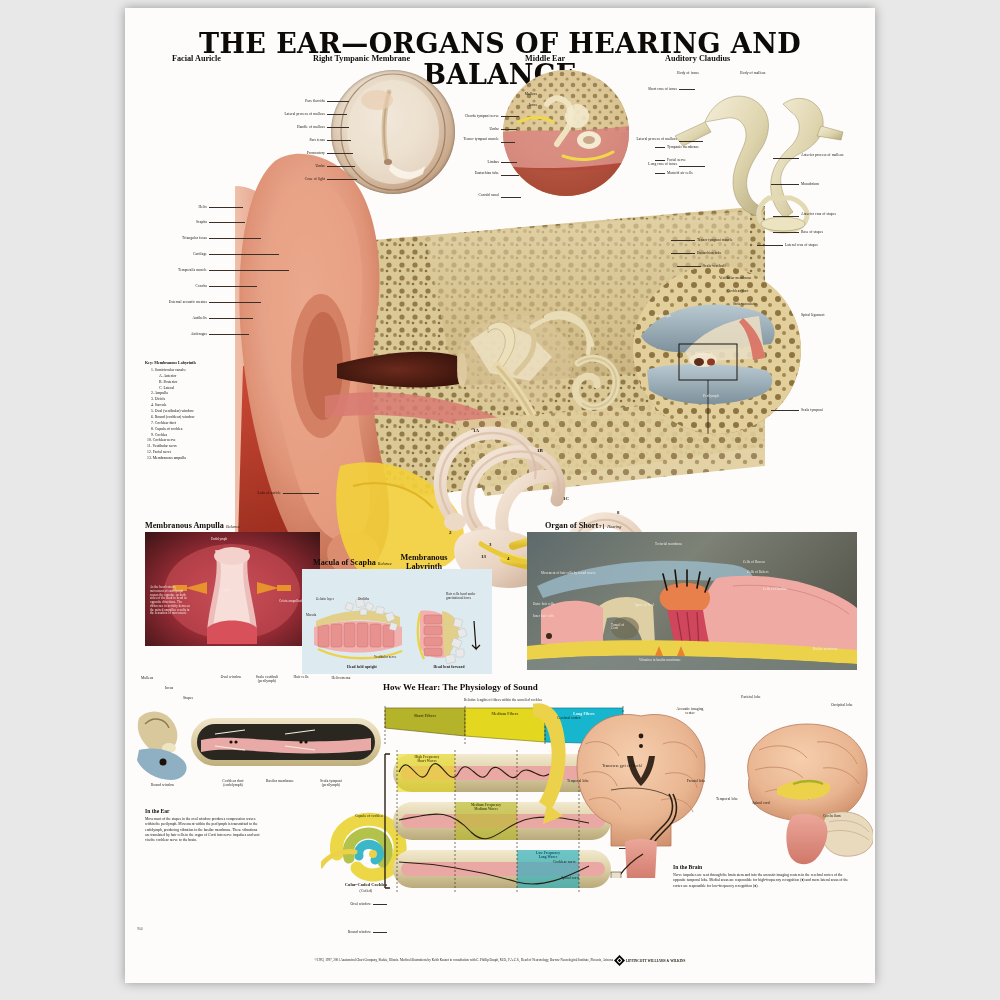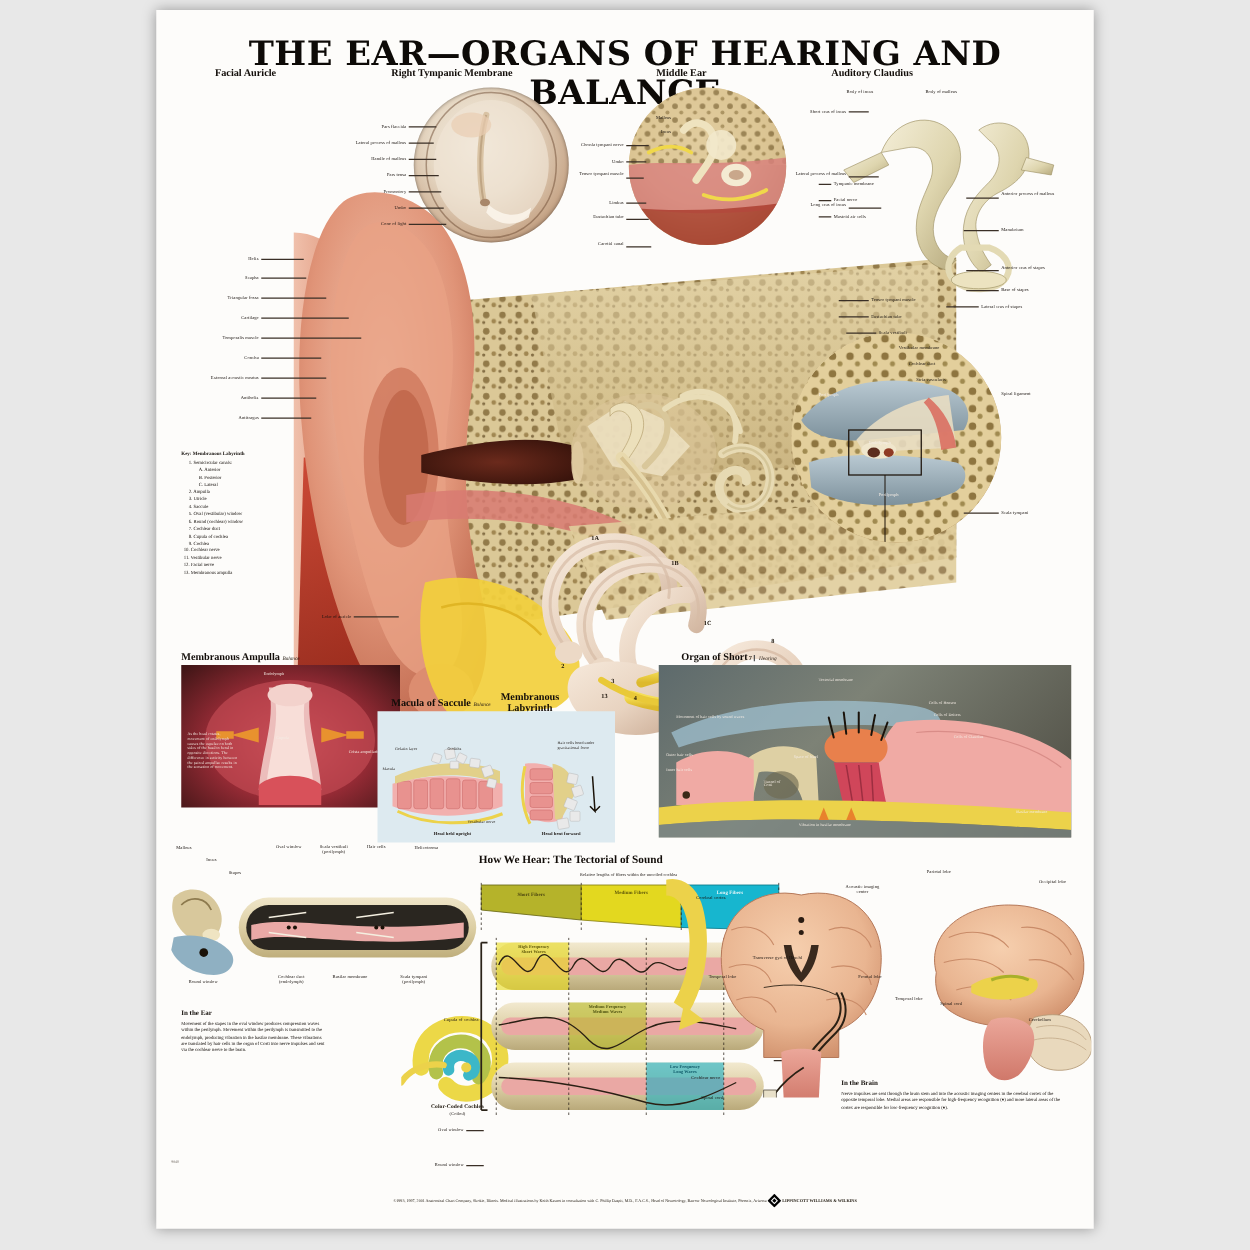--- a/index.html
+++ b/index.html
@@ -423,21 +423,21 @@
       <path d="M134 56 L112 50 L112 62 Z" fill="#e8922e"></path>
         <rect x="132" y="53" width="14" height="6" fill="#e8922e"></rect>
     </svg>
     <div class="lbl lt" style="left:66px;top:5px;font-size:3.3px;">Endolymph</div>
     <div class="lbl lt" style="left:76px;top:56px;font-size:3.3px;">Cupula</div>
     <div class="lbl lt w" style="left:134px;top:68px;width:30px;font-size:3.3px;line-height:1.1;">Crista ampullaris</div>
     <div class="lbl lt w" style="left:5px;top:54px;width:40px;font-size:3.1px;line-height:1.22;white-space:normal;">As the head rotates, movement of endolymph causes the cupulae on both sides of the head to bend in opposite directions. The difference in activity between the paired ampullae results in the sensation of movement.</div>
   </div>
 
   <div class="sect" style="left:188px;top:550px;">
-    <span>Macula of Saccule</span>
+    <span>Macula of Scapha</span>
     <span class="sub">Balance</span>
   </div>
   <div class="panel" style="left:177px;top:561px;width:190px;height:105px;background:#ddeaf0;">
     <svg width="190" height="105" viewBox="0 0 190 105">
 
       <path d="M12 58 C38 50 74 50 100 58 L100 76 C74 86 38 86 12 76 Z" fill="#f2b0ae"></path>
       <g fill="#e8928f" stroke="#cf6f6d" stroke-width=".5">
         <rect x="16" y="56" width="11" height="22" rx="2"></rect>
           <rect x="29" y="55" width="11" height="23" rx="2"></rect>
         <rect x="42" y="54" width="11" height="24" rx="2"></rect>
@@ -589,21 +589,21 @@
       <path d="M20 44 C16 26 32 16 46 20 C58 24 62 38 54 48" fill="none" stroke="#b3c24a" stroke-width="11" stroke-linecap="round"></path>
       <path d="M30 42 C28 32 38 28 46 32 C52 36 52 44 46 46" fill="none" stroke="#3cb7c8" stroke-width="9" stroke-linecap="round"></path>
       <circle cx="44" cy="40" r="4" fill="#e9d24a"></circle>
     </g>
     <path d="M0 58 C6 48 20 42 34 44" fill="none" stroke="#ecd24a" stroke-width="5" stroke-linecap="round"></path>
   </svg>
   <div class="lbl c" style="left:186px;top:874px;width:110px;font-size:4.4px;font-weight:bold;color:#1a1208;">Color-Coded Cochlea</div>
   <div class="lbl c" style="left:186px;top:881px;width:110px;font-size:3.6px;">(Coiled)</div>
   <div class="lbl" style="left:230px;top:806px;">Cupula of cochlea</div>
 
-  <div class="sect" style="left:258px;top:674px;font-size:9px;">How We Hear: The Tectorial of Sound</div>
+  <div class="sect" style="left:258px;top:674px;font-size:9px;">How We Hear: The Physiology of Sound</div>
   <div class="lbl c" style="left:258px;top:690px;width:240px;font-size:3.4px;">Relative lengths of fibers within the uncoiled cochlea</div>
 
   <div class="panel" style="left:258px;top:698px;width:242px;height:38px;">
     <svg width="242" height="38" viewBox="0 0 242 38">
       <polygon points="2,2 82,2 82,30 2,22" fill="#b5b32a" stroke="#6d6c1a" stroke-width=".7"></polygon>
       <polygon points="82,2 162,2 162,36 82,30" fill="#e3d81f" stroke="#8a8214" stroke-width=".7"></polygon>
       <polygon points="162,2 240,2 240,38 162,36" fill="#17b6cf" stroke="#0d7b8d" stroke-width=".7"></polygon>
       <g stroke="#2a2218" stroke-width=".6" stroke-dasharray="2,2">
         <line x1="2" y1="0" x2="2" y2="38"></line>
           <line x1="82" y1="0" x2="82" y2="38"></line>

